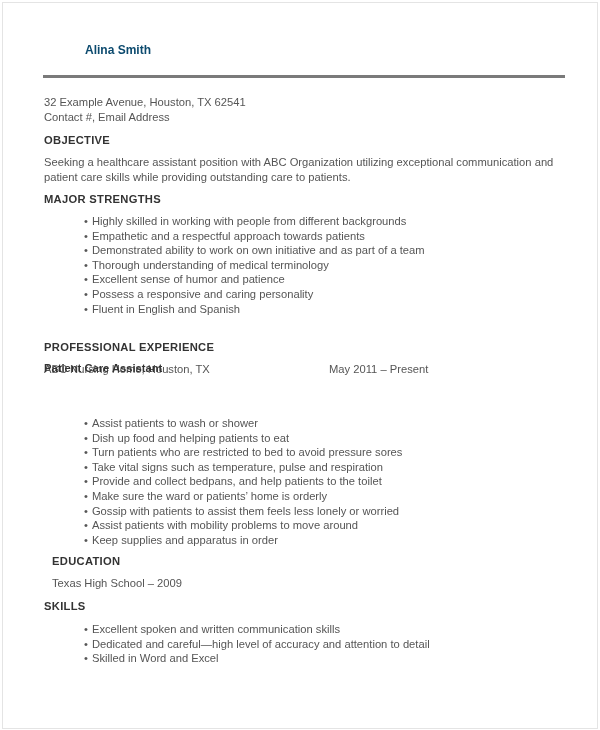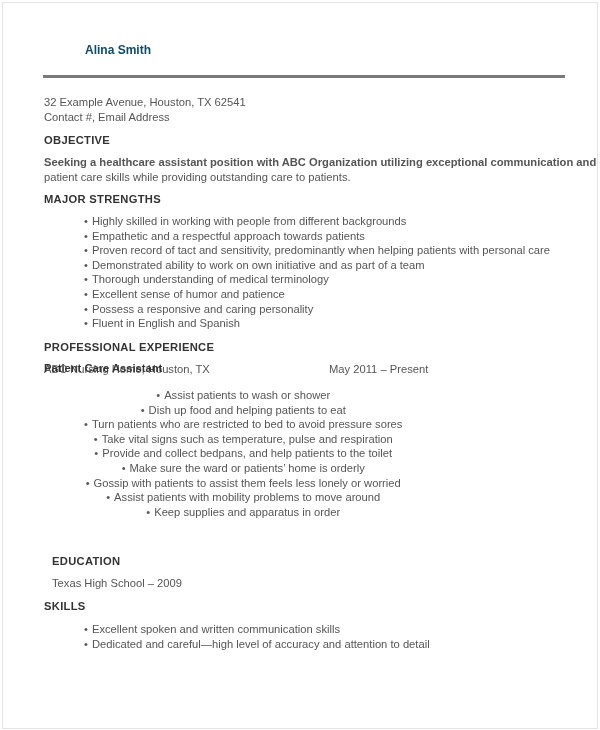--- a/index.html
+++ b/index.html
@@ -23,51 +23,51 @@
 
 <div class="page"></div>
 
 <div class="abs name">Alina Smith</div>
 <div class="rule"></div>
 
 <div class="abs txt" style="left:44px;top:96px;">32 Example Avenue, Houston, TX 62541</div>
 <div class="abs txt" style="left:44px;top:111px;">Contact #, Email Address</div>
 
 <div class="abs head" style="left:44px;top:134px;">OBJECTIVE</div>
-<div class="abs txt" style="left:44px;top:156px;font-weight:bold;">Seeking a healthcare assistant position with ABC Organization utilizing exceptional communication and</div>
+<div class="abs txt" style="left:44px;top:156px;">Seeking a healthcare assistant position with ABC Organization utilizing exceptional communication and</div>
 <div class="abs txt" style="left:44px;top:171px;">patient care skills while providing outstanding care to patients.</div>
 
 <div class="abs head" style="left:44px;top:193px;">MAJOR STRENGTHS</div>
 <ul class="bl" style="top:214px;">
   <li>Highly skilled in working with people from different backgrounds</li>
   <li>Empathetic and a respectful approach towards patients</li>
-  <li>Proven record of tact and sensitivity, predominantly when helping patients with personal care</li>
   <li>Demonstrated ability to work on own initiative and as part of a team</li>
   <li>Thorough understanding of medical terminology</li>
   <li>Excellent sense of humor and patience</li>
   <li>Possess a responsive and caring personality</li>
   <li>Fluent in English and Spanish</li>
 </ul>
 
 <div class="abs head" style="left:44px;top:341px;">PROFESSIONAL EXPERIENCE</div>
 <div class="abs txt" style="left:44px;top:363px;">ABC Nursing Home, Houston, TX</div>
 <div class="abs txt" style="left:329px;top:363px;">May 2011 – Present</div>
 <div class="abs sub" style="left:44px;top:362px;">Patient Care Assistant</div>
-<ul class="bl" style="top:388px;text-align:center;">
+<ul class="bl" style="top:416px;">
   <li>Assist patients to wash or shower</li>
   <li>Dish up food and helping patients to eat</li>
   <li>Turn patients who are restricted to bed to avoid pressure sores</li>
   <li>Take vital signs such as temperature, pulse and respiration</li>
   <li>Provide and collect bedpans, and help patients to the toilet</li>
   <li>Make sure the ward or patients’ home is orderly</li>
   <li>Gossip with patients to assist them feels less lonely or worried</li>
   <li>Assist patients with mobility problems to move around</li>
   <li>Keep supplies and apparatus in order</li>
 </ul>
 
 <div class="abs head" style="left:52px;top:555px;">EDUCATION</div>
 <div class="abs txt" style="left:44px;top:577px;margin-left:8px;">Texas High School – 2009</div>
 
 <div class="abs head" style="left:44px;top:600px;">SKILLS</div>
 <ul class="bl" style="top:622px;">
   <li>Excellent spoken and written communication skills</li>
   <li>Dedicated and careful—high level of accuracy and attention to detail</li>
+  <li>Skilled in Word and Excel</li>
 </ul>
 
 </body></html>

